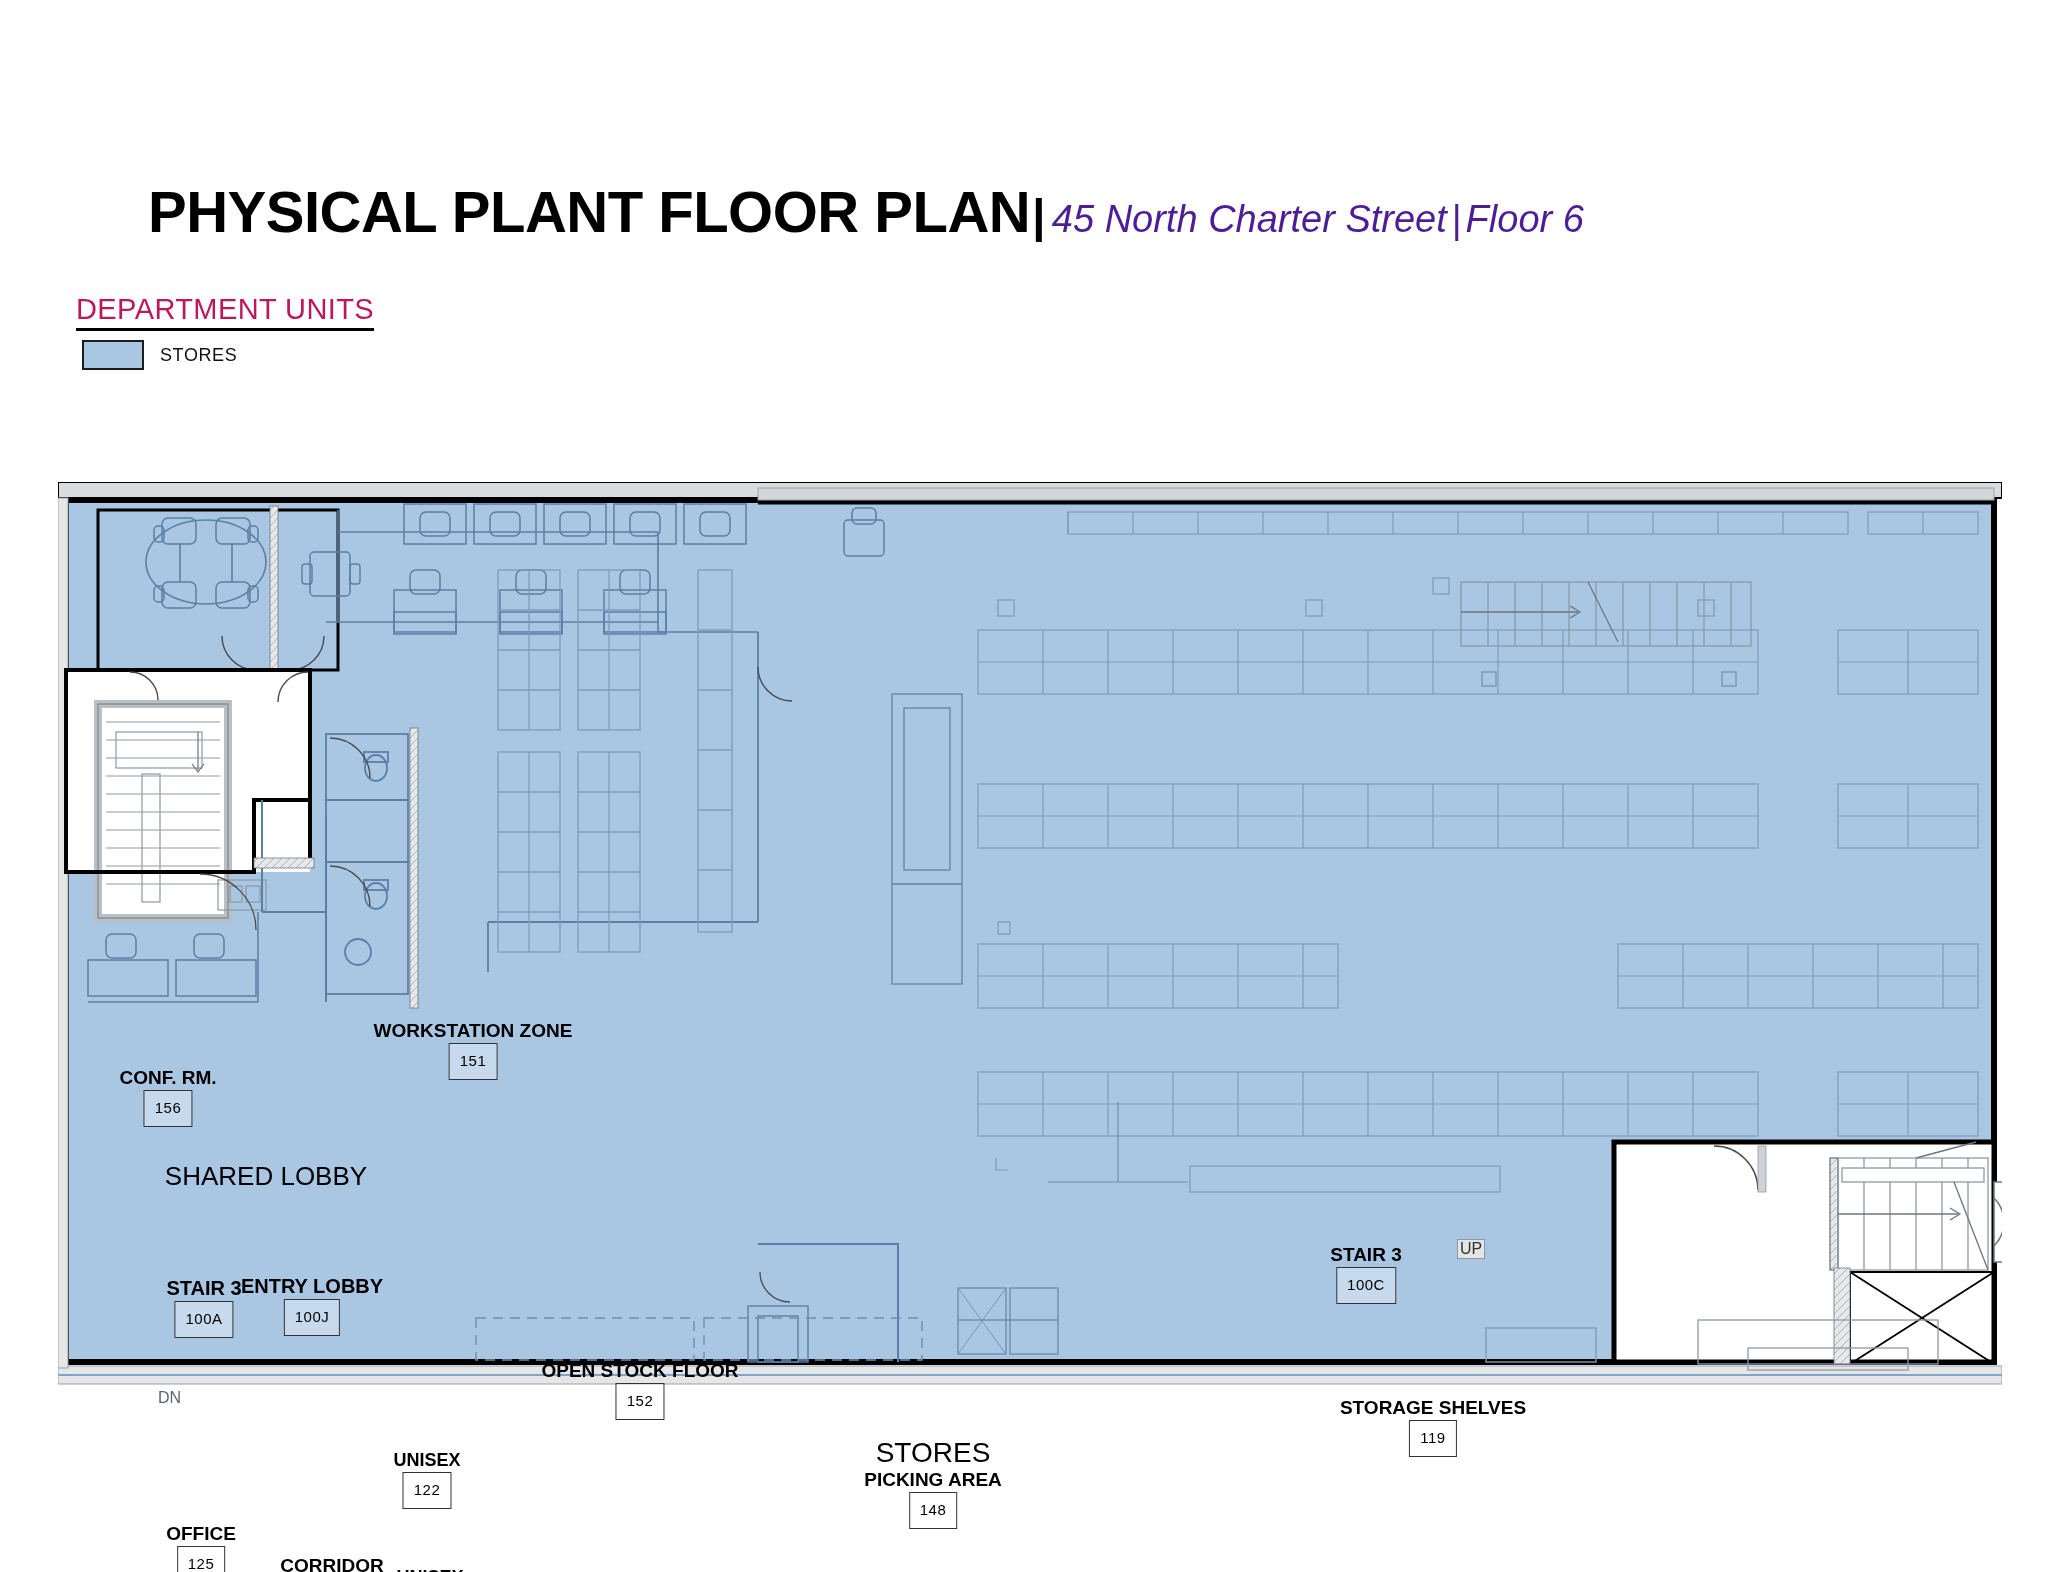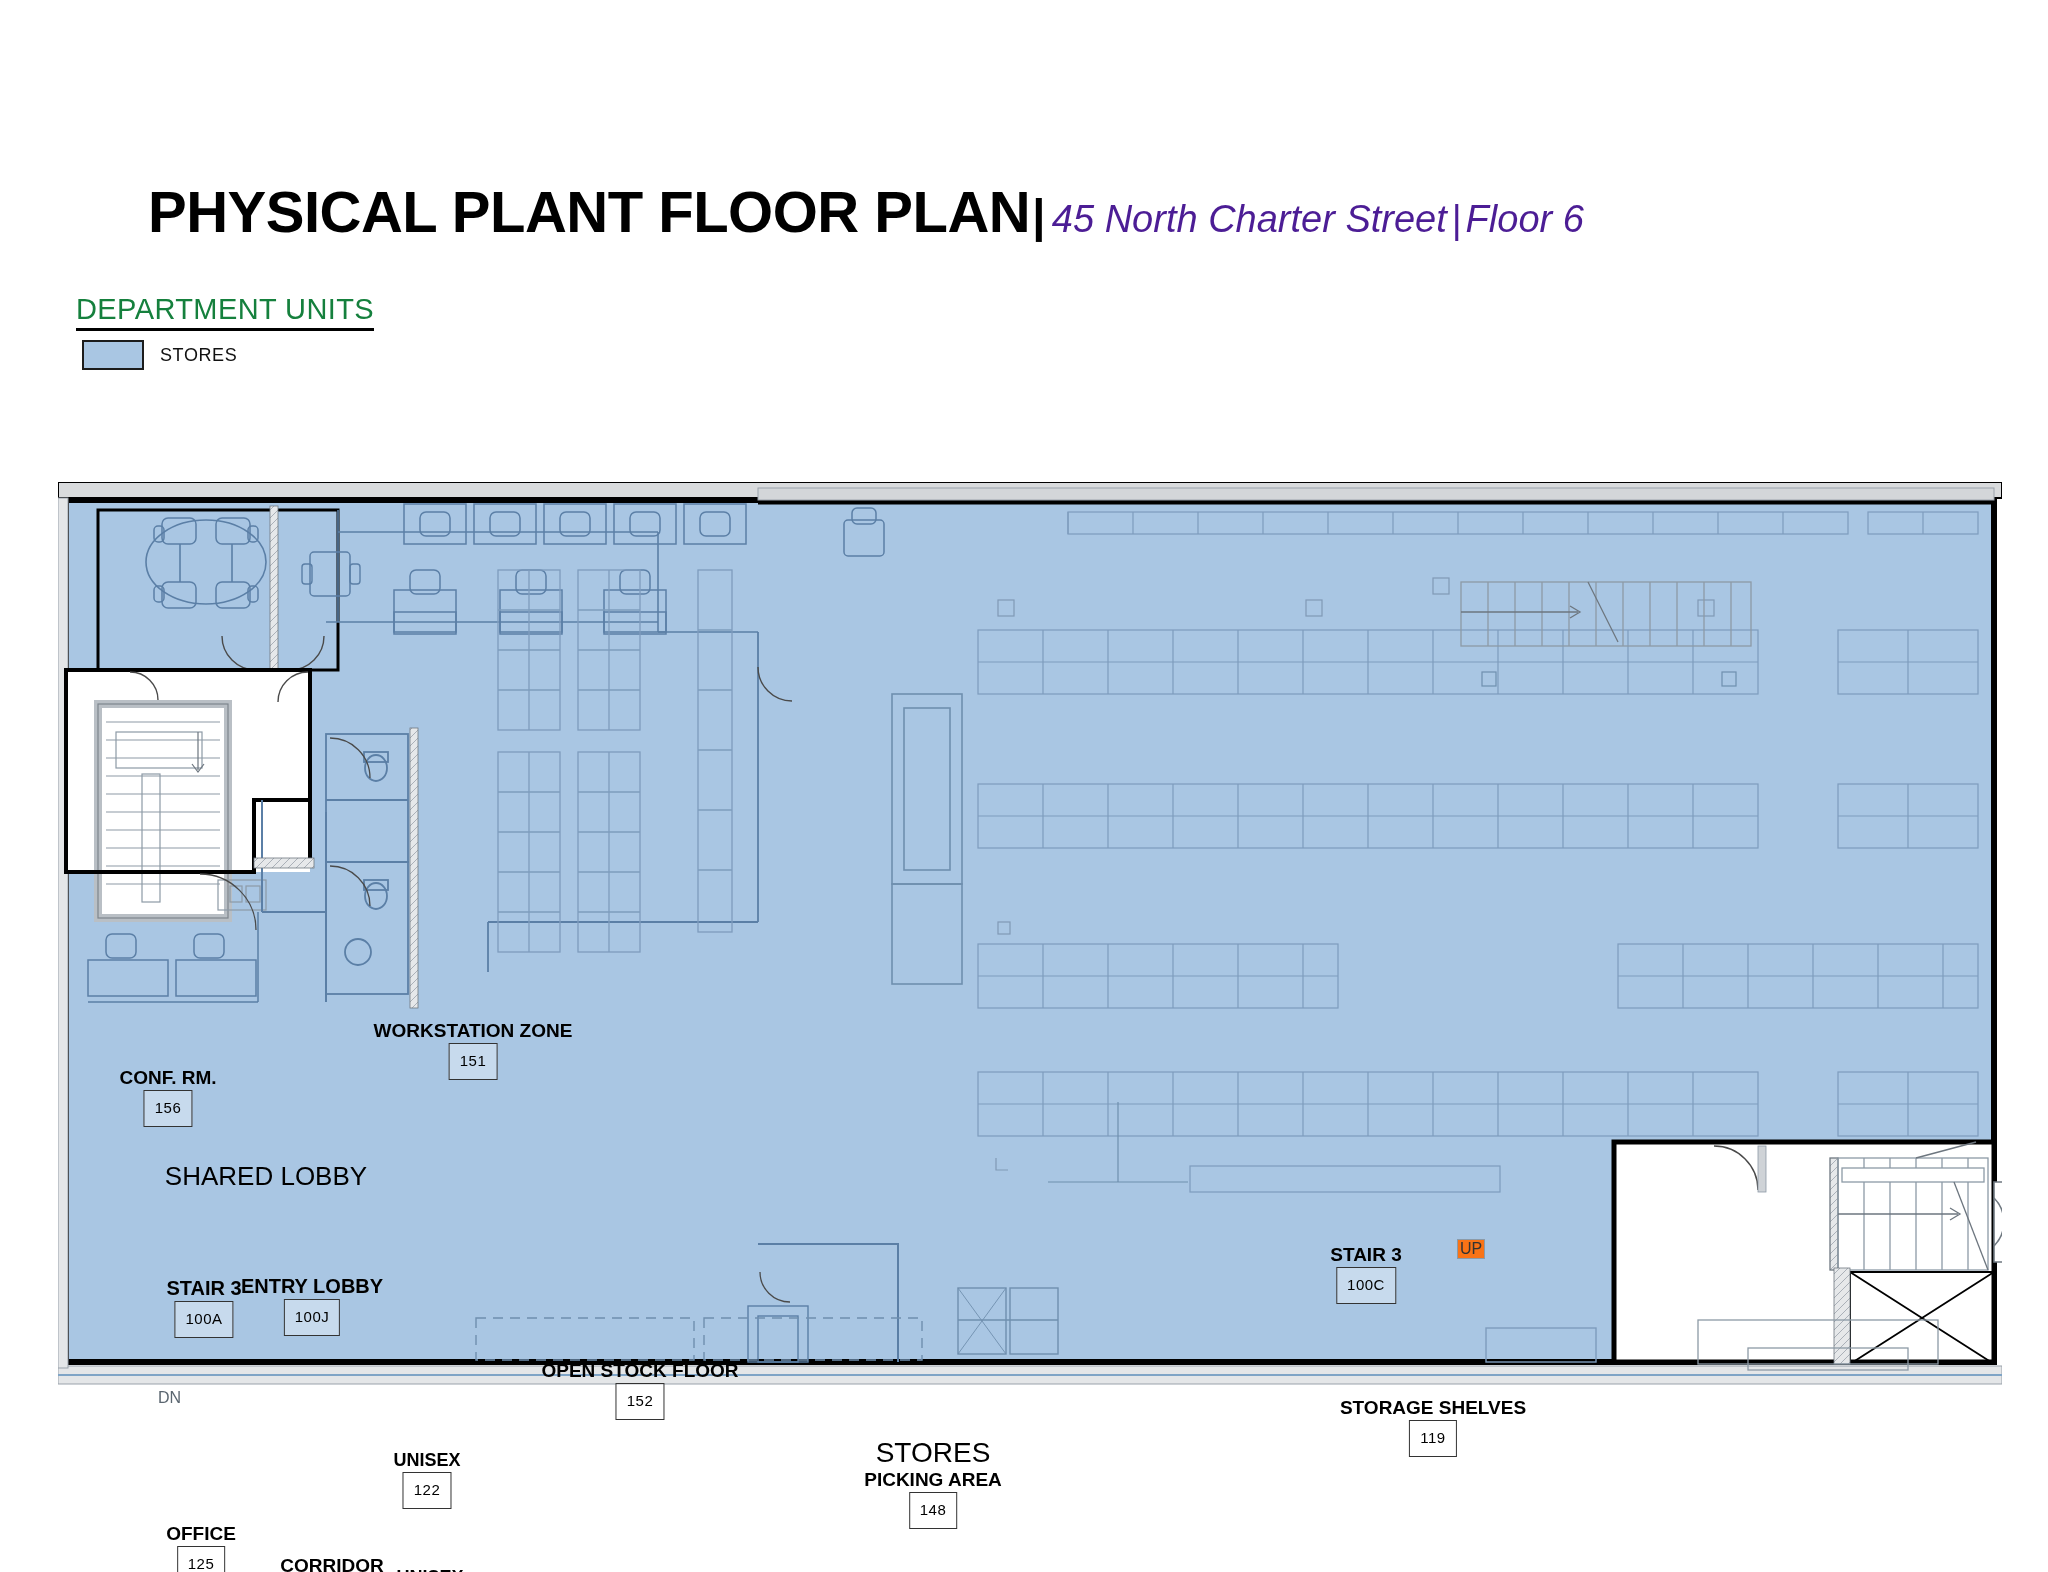--- a/index.html
+++ b/index.html
@@ -42,21 +42,21 @@
     font-style: italic;
   }
 
   
   #legend-heading {
     position: absolute;
     left: 76px;
     top: 293px;
     font-size: 29px;
     letter-spacing: 0.4px;
-    color: #15803d;
+    color: #be185d;
     border-bottom: 3px solid #000;
     padding-bottom: 2px;
   }
   #legend-row {
     position: absolute;
     left: 82px;
     top: 340px;
     display: flex;
     align-items: center;
   }
@@ -103,21 +103,21 @@
     margin-top: 2px;
     letter-spacing: 0.5px;
   }
   .updn {
     position: absolute;
     font-size: 16px;
     color: #5b6670;
     font-family: "Liberation Sans", sans-serif;
   }
   .updn.boxed {
-    background: #f97316;
+    background: #e5e5e5;
     border: 1px solid #8b9aa8;
     padding: 0 2px;
     color: #333;
   }
 </style>
 </head>
 <body>
 
 <div id="title-block">
   <span class="title-bold">PHYSICAL PLANT FLOOR PLAN</span><span class="title-sep">|</span>

